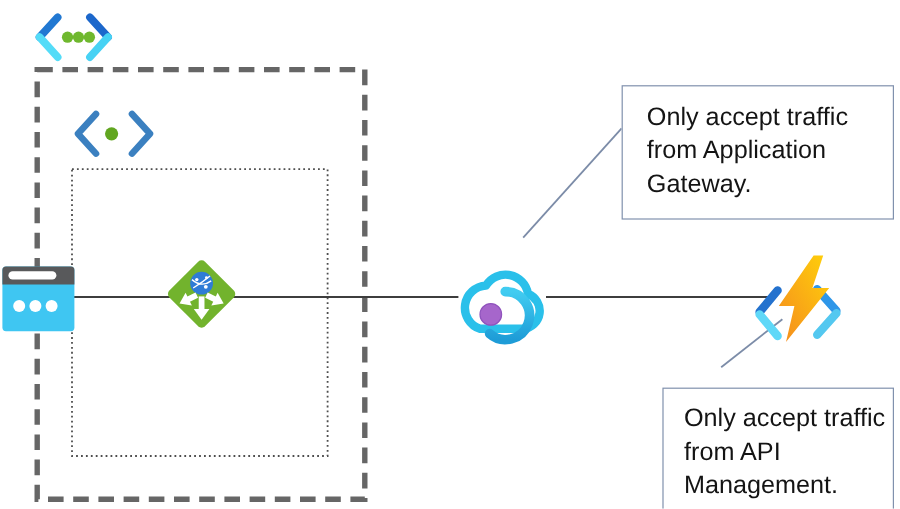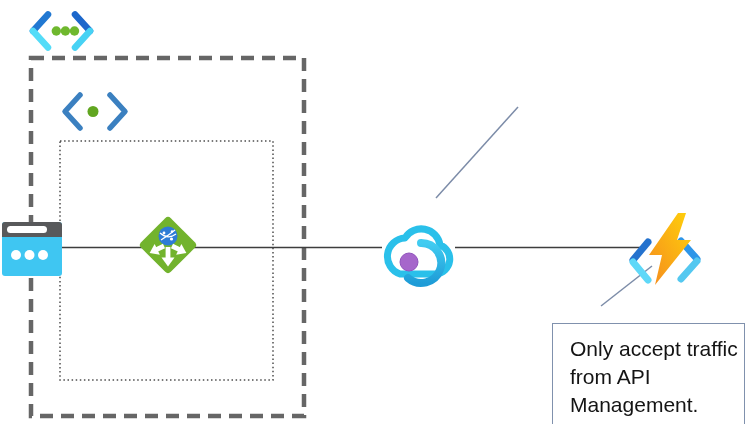--- a/index.html
+++ b/index.html
@@ -95,18 +95,21 @@
 
     <g transform="translate(630,210)">
       <line x1="18" y1="32" x2="3" y2="50" stroke="#2472CE" stroke-width="7" stroke-linecap="round"></line>
       <line x1="3" y1="52" x2="18" y2="70" stroke="#5FD8F8" stroke-width="7" stroke-linecap="round"></line>
       <line x1="51" y1="31" x2="67" y2="49" stroke="#2E96E8" stroke-width="7" stroke-linecap="round"></line>
       <line x1="67" y1="51" x2="51" y2="69" stroke="#54C8F0" stroke-width="7" stroke-linecap="round"></line>
       <polygon points="48,3 19,45 32,45 25,75 61,30 47,30 56,3" fill="url(#boltGrad)"></polygon>
     </g>
   </svg>
 
+  <div class="callout callout-top">
+    <span>Only accept traffic from Application Gateway.</span>
+  </div>
 
   <div class="callout callout-bottom">
     <span>Only accept traffic from API Management.</span>
   </div>
 
 </div>
 
 </body></html>

